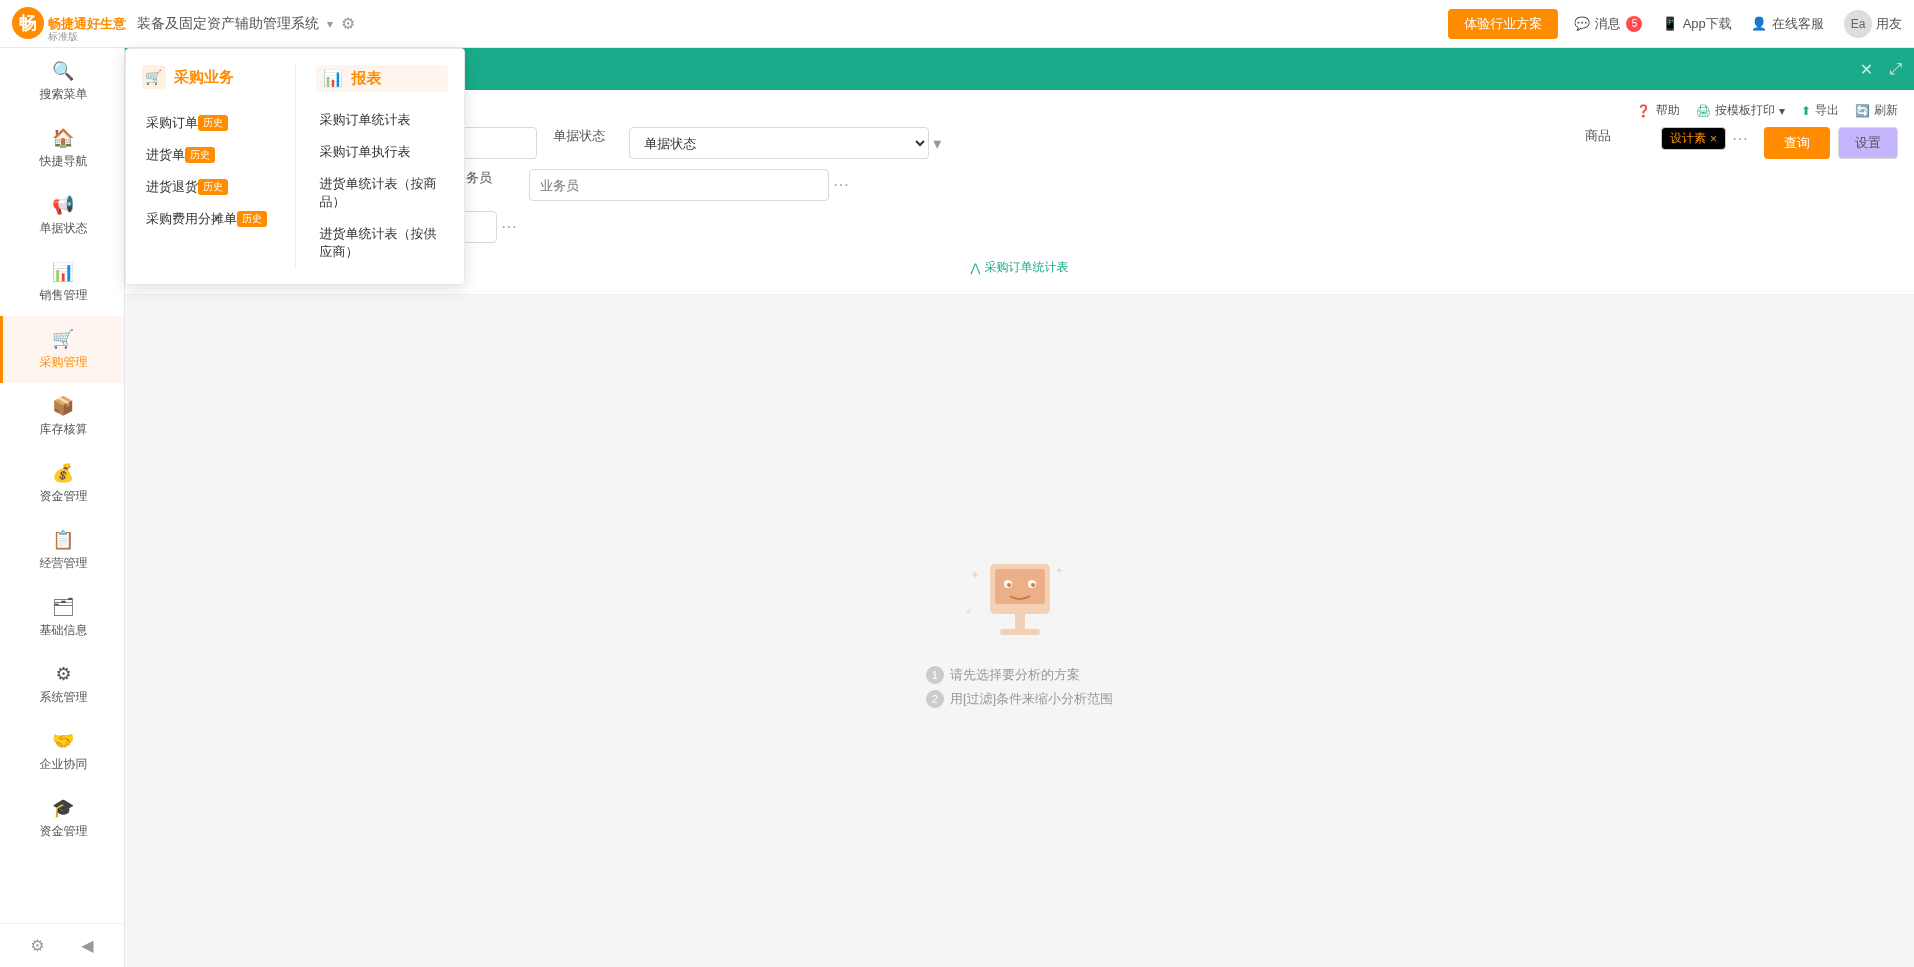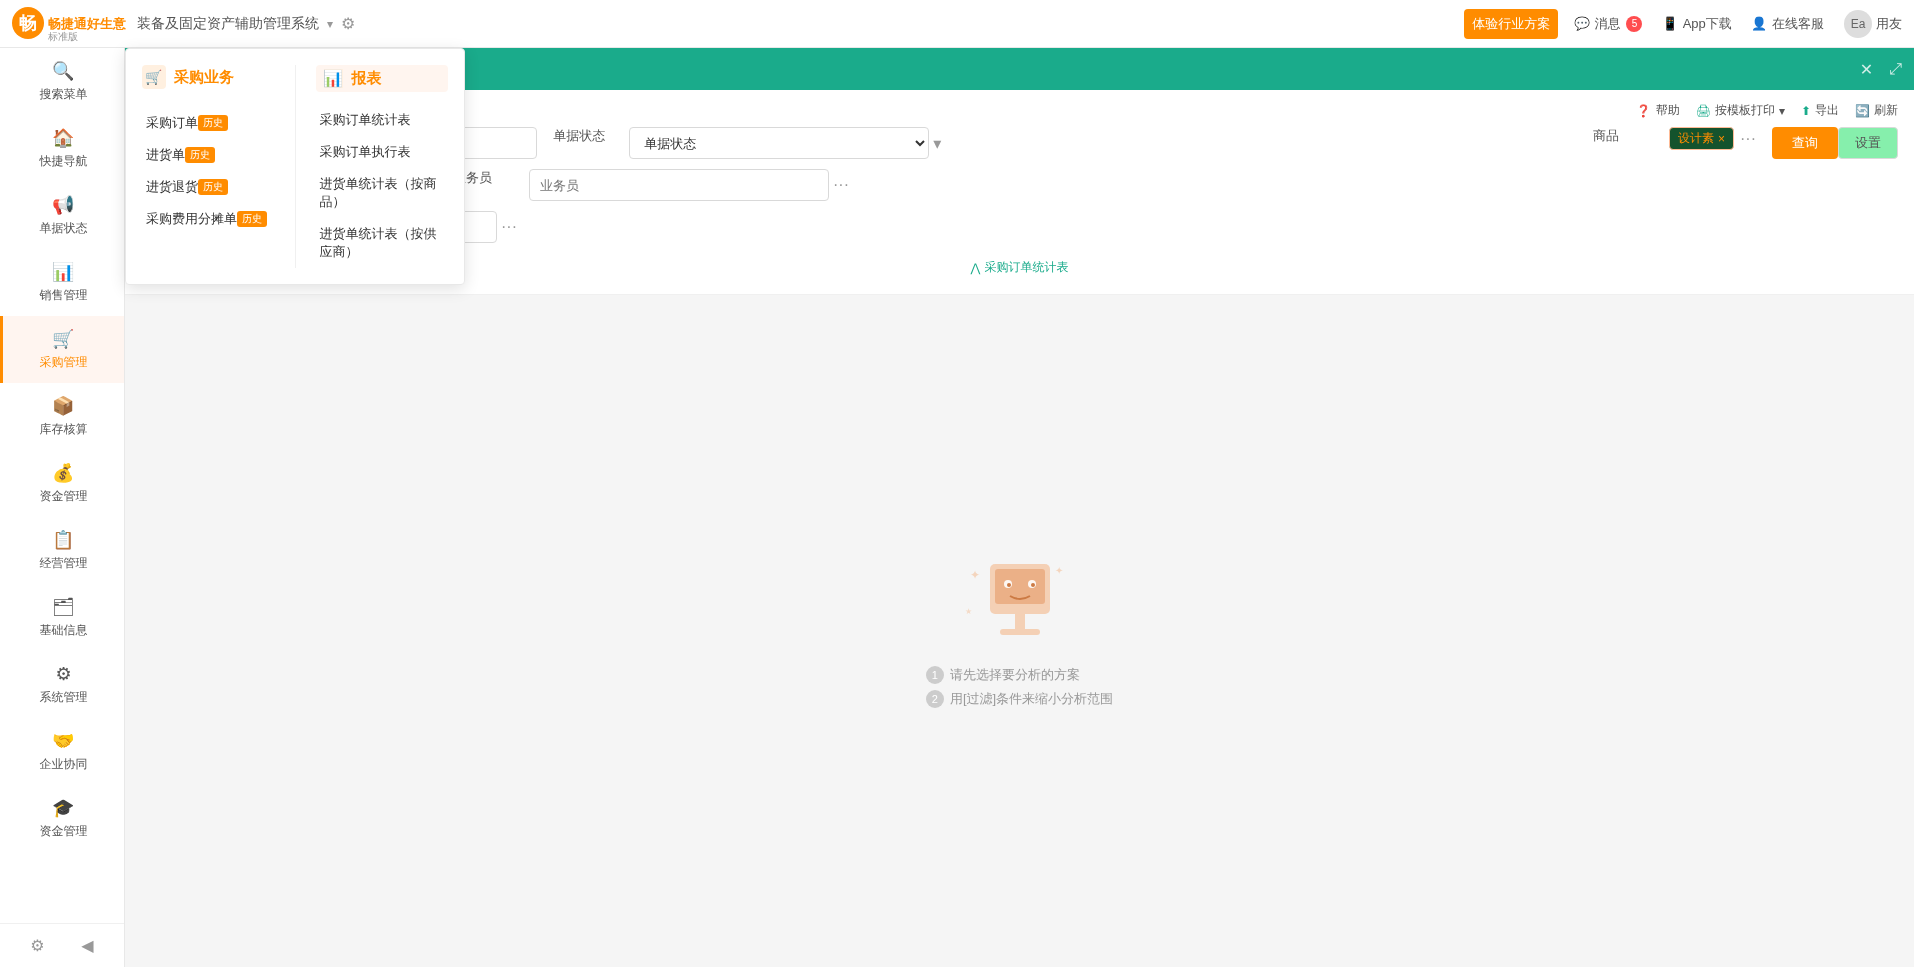--- a/index.html
+++ b/index.html
@@ -52,21 +52,21 @@
       font-size: 14px;
     }
     .header-system-title .title-text { font-size: 14px; color: #555; font-family: Liberation Serif, serif; }
     .header-system-title .dropdown-icon { color: #999; font-size: 12px; cursor: pointer; }
     .header-system-title .settings-icon { color: #999; font-size: 16px; cursor: pointer; }
 
     .industry-btn {
       background: #ff8c00;
       color: white;
       border: none;
-      padding: 6px 8px;
+      padding: 6px 16px;
       border-radius: 4px;
       font-size: 13px;
       cursor: pointer;
       margin-right: 16px;
     }
 
     .header-right {
       display: flex;
       align-items: center;
       gap: 20px;
@@ -241,44 +241,45 @@
       padding: 5px 10px;
       font-size: 13px;
       height: 32px;
       min-width: 160px;
       color: #333;
       background: #fff;
     }
     .filter-tag {
       display: inline-flex;
       align-items: center;
-      background: #14532d;
+      background: #000000;
       border: 1px solid #ffbb96;
       border-radius: 4px;
       padding: 2px 8px;
       font-size: 12px;
       color: #ff8c00;
       gap: 4px;
     }
     .filter-tag-close { cursor: pointer; color: #ff8c00; }
     .filter-actions {
       margin-left: auto;
       display: flex;
+      gap: 8px;
     }
     .btn-query {
       background: #ff8c00;
       color: white;
       border: none;
       padding: 6px 20px;
       border-radius: 4px;
       font-size: 13px;
       cursor: pointer;
     }
     .btn-settings {
-      background: #86efac;
+      background: #c4b5fd;
       color: #555;
       border: 1px solid #d9d9d9;
       padding: 6px 16px;
       border-radius: 4px;
       font-size: 13px;
       cursor: pointer;
     }
     .filter-toolbar {
       display: flex;
       align-items: center;

